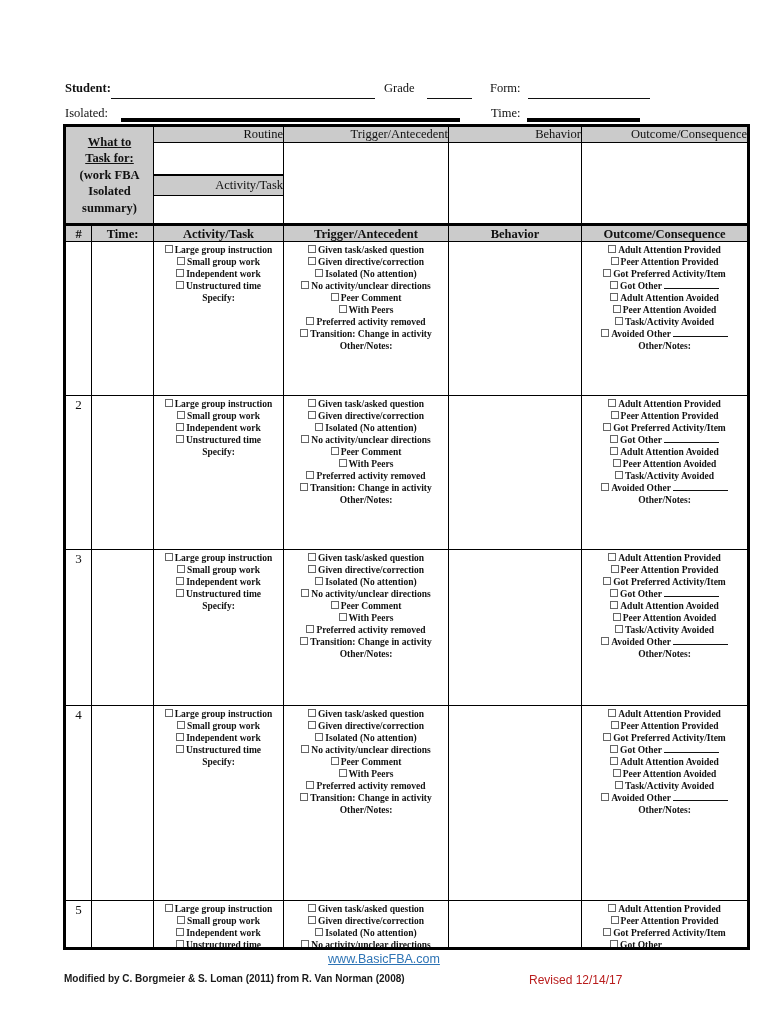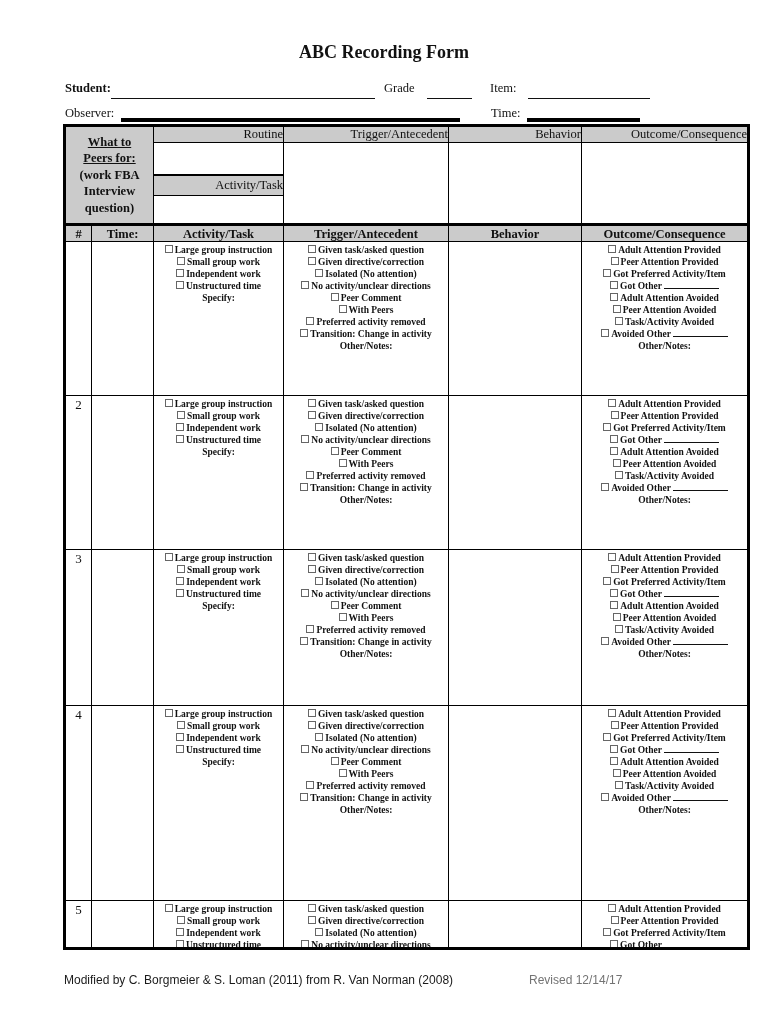--- a/index.html
+++ b/index.html
@@ -41,61 +41,60 @@
   .opt-line,.opt-footer{text-align:center;font-size:9.5px;font-weight:bold;
                         line-height:12px;white-space:nowrap;}
   .cb{display:inline-block;width:6px;height:6px;border:1px solid #666;
       background:#fff;margin-right:2px;}
   .blank-line{display:inline-block;width:55px;height:8px;border-bottom:1.5px solid #111;margin-left:2px;}
 
   .footer-link{position:absolute;top:952px;left:0;width:100%;text-align:center;
                font-family:"Liberation Sans",sans-serif;font-size:12.5px;}
   .footer-link a{color:var(--link);text-decoration:underline;cursor:pointer;}
   .credit{position:absolute;left:64px;top:973px;font-family:"Liberation Sans",sans-serif;
-          font-size:12px;color:#1a1a1a;}
+          font-size:10px;color:#1a1a1a;font-weight:bold;}
   .revised{position:absolute;left:529px;top:973px;font-family:"Liberation Sans",sans-serif;
-           font-size:12px;color:#737373;}
+           font-size:12px;color:#b91c1c;}
 </style>
 </head>
 <body>
 
 <div class="page">
 
-  <div class="title">ABC Recording Form</div>
 
   <span class="fld" style="left:65px;top:81px;font-weight:bold;">Student:</span>
   <span class="wline" style="left:111px;top:84px;width:264px;height:14px;"></span>
   <span class="fld" style="left:384px;top:81px;">Grade</span>
   <span class="wline" style="left:427px;top:84px;width:45px;height:14px;"></span>
-  <span class="fld" style="left:490px;top:81px;">Item:</span>
+  <span class="fld" style="left:490px;top:81px;">Form:</span>
   <span class="wline" style="left:528px;top:84px;width:122px;height:14px;"></span>
 
-  <span class="fld" style="left:65px;top:106px;">Observer:</span>
+  <span class="fld" style="left:65px;top:106px;">Isolated:</span>
   <span class="wline thick" style="left:121px;top:104px;width:339px;height:14px;"></span>
   <span class="fld" style="left:491px;top:106px;">Time:</span>
   <span class="wline thick" style="left:527px;top:104px;width:113px;height:14px;"></span>
 
   <div class="tblwrap">
     <table>
       <colgroup>
         <col style="width:27px;">
           <col style="width:62px;">
           <col style="width:130px;">
         <col style="width:165px;">
           <col style="width:133px;">
           <col style="width:167px;">
       </colgroup>
       <tbody>
         <tr class="hA">
           <td class="lookfor" colspan="2" rowspan="4">
             <div class="lf-line u">What to</div>
-            <div class="lf-line u">Peers for:</div>
+            <div class="lf-line u">Task for:</div>
             <div class="lf-line">(work FBA</div>
-            <div class="lf-line">Interview</div>
-            <div class="lf-line">question)</div>
+            <div class="lf-line">Isolated</div>
+            <div class="lf-line">summary)</div>
           </td>
           <td class="gray hcell">Routine</td>
           <td class="gray hcell">Trigger/Antecedent</td>
           <td class="gray hcell">Behavior</td>
           <td class="gray hcell">Outcome/Consequence</td>
         </tr>
         <tr class="hB">
           <td class="white"></td>
           <td class="white" rowspan="3"></td>
           <td class="white" rowspan="3"></td>
@@ -303,16 +302,19 @@
                 <div class="opt-line"><span class="cb"></span><span>Peer Attention Provided</span></div>
                 <div class="opt-line"><span class="cb"></span><span>Got Preferred Activity/Item</span></div>
                 <div class="opt-line"><span class="cb"></span><span>Got Other</span><span class="blank-line"></span></div>
               </div>
             </td>
           </tr>
         </tbody>
     </table>
   </div>
 
+  <div class="footer-link">
+    <a>www.BasicFBA.com</a>
+  </div>
   <div class="credit">Modified by C. Borgmeier &amp; S. Loman (2011) from R. Van Norman (2008)</div>
   <div class="revised">Revised 12/14/17</div>
 
 </div>
 
 </body></html>

